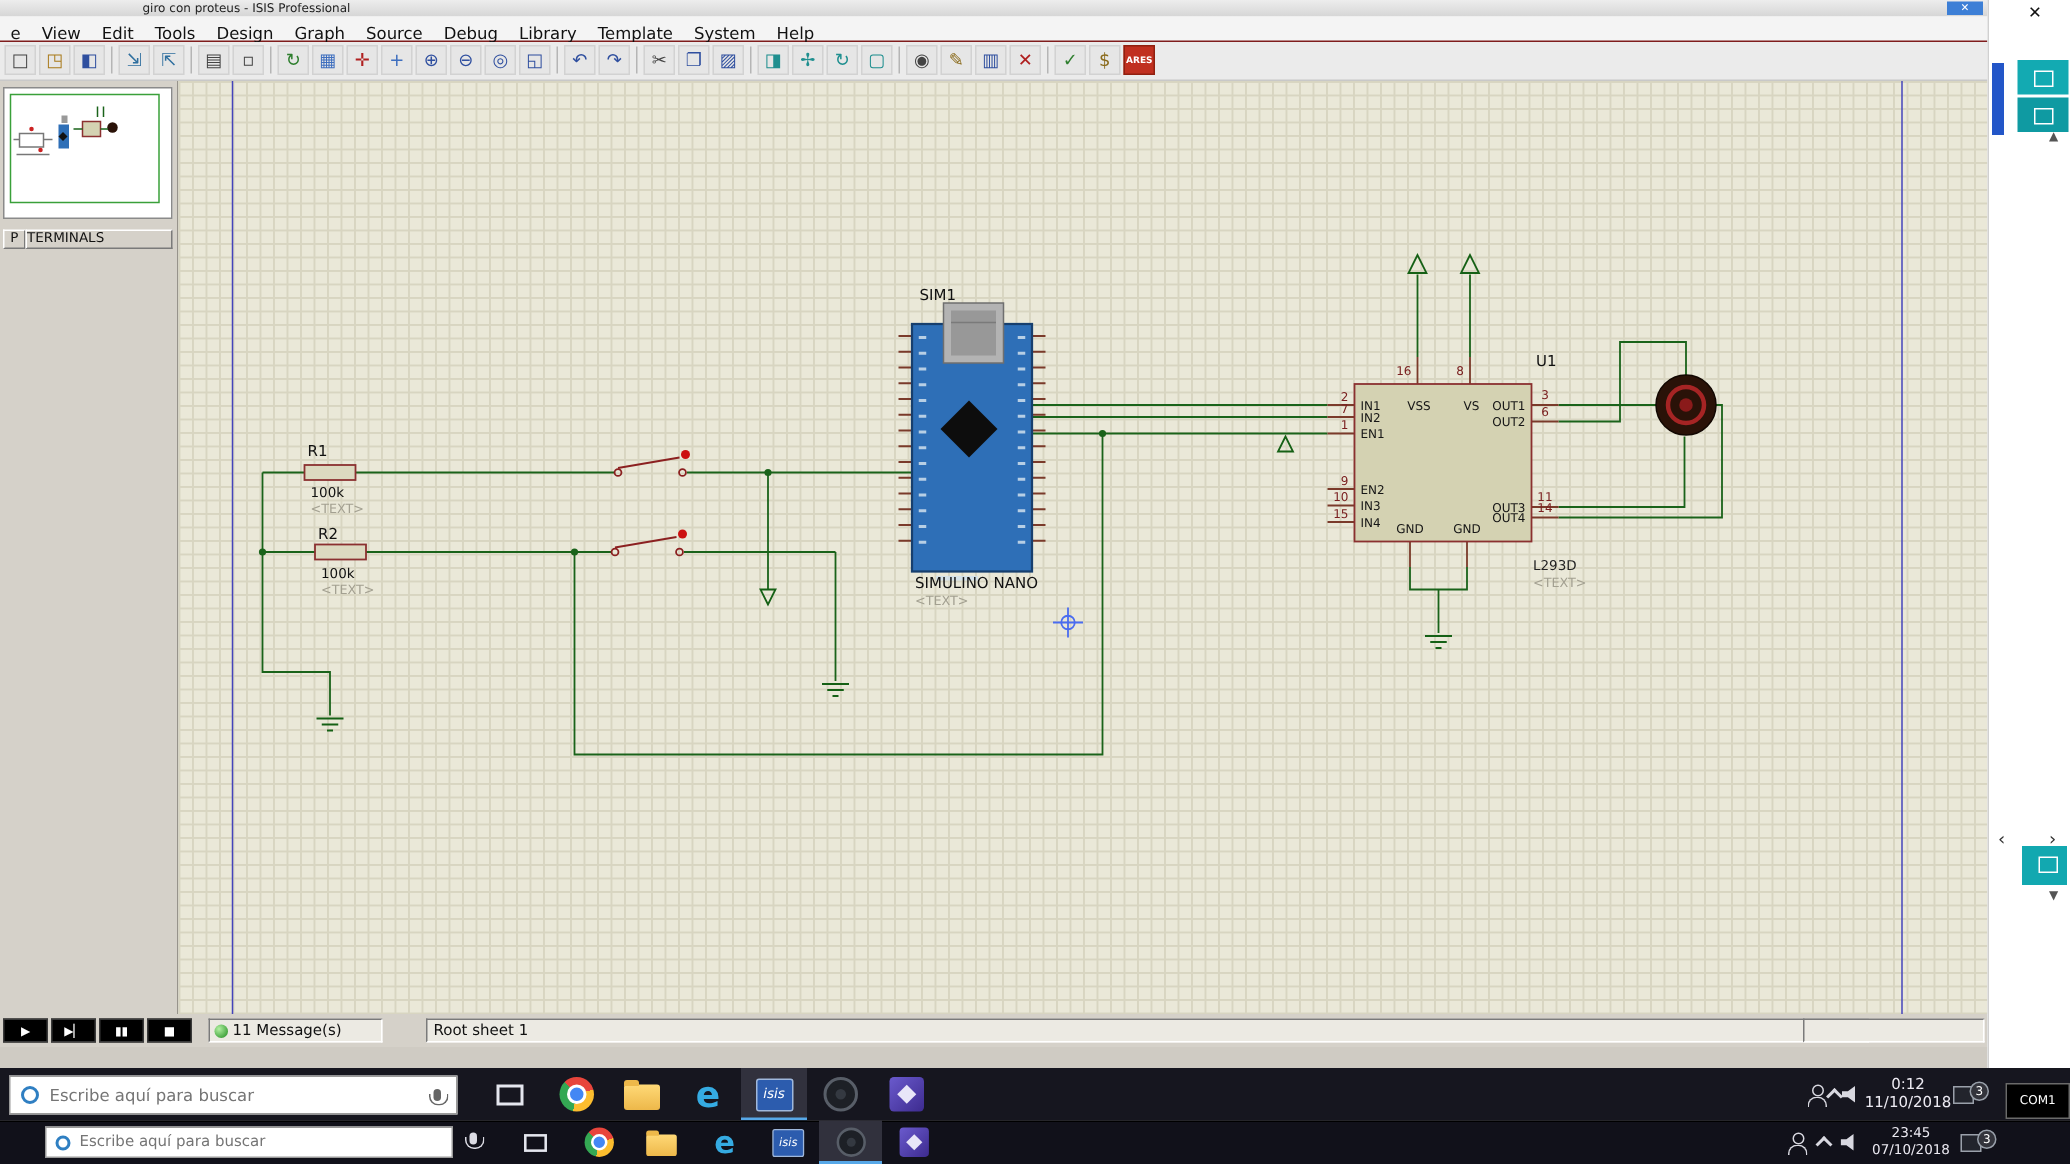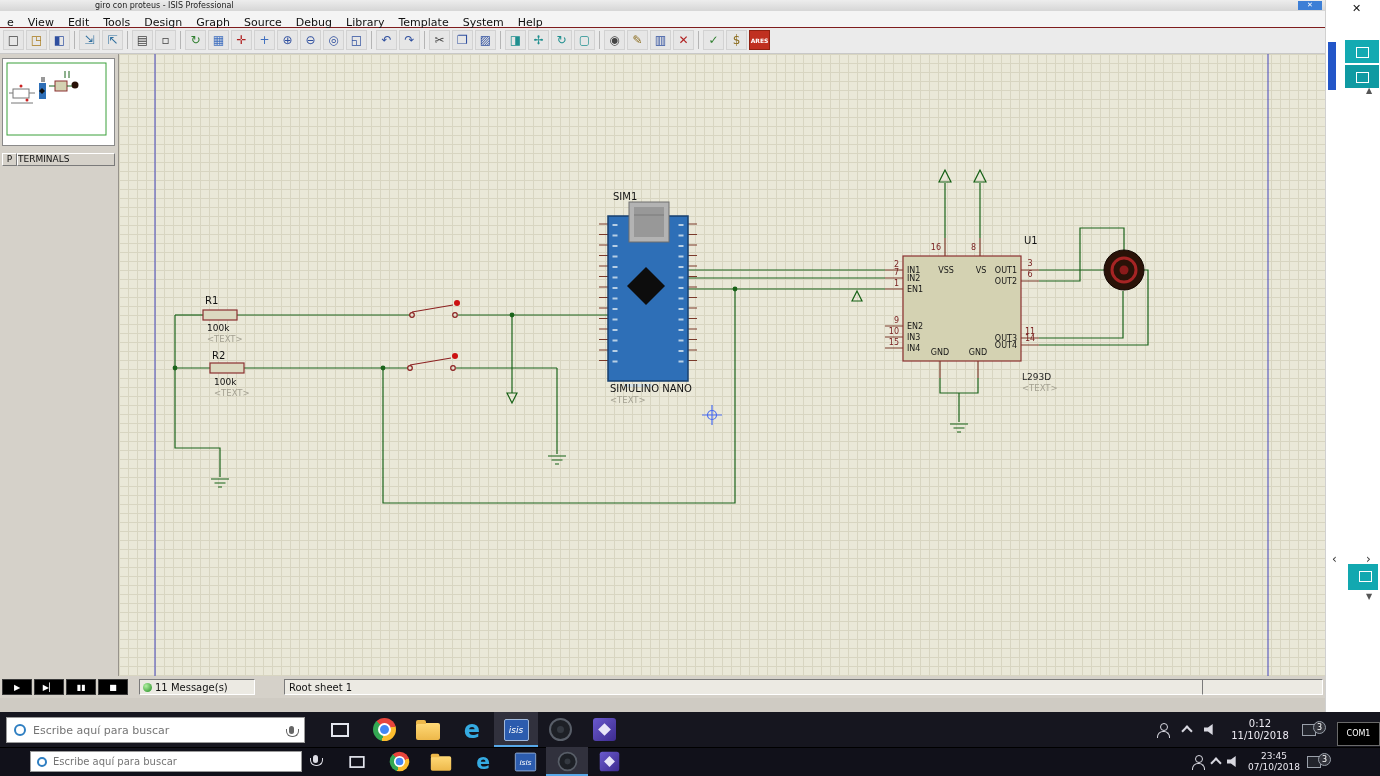--- a/index.html
+++ b/index.html
@@ -129,21 +129,21 @@
   .ic-isis { width:25px; height:22px; background:#2c5cae; border:1px solid #9fb8dc; border-radius:2px;
     color:#fff; font-size:9px; font-style:italic; display:flex; align-items:center; justify-content:center; }
   .ic-dark { width:23px; height:23px; border-radius:50%; background:#1d2026; border:2px solid #585e68; position:relative; }
   .ic-dark::after { content:""; position:absolute; left:6px; top:6px; width:7px; height:7px;
     border-radius:50%; background:#343941; }
   .ic-purple { width:23px; height:23px; border-radius:3px; background:linear-gradient(135deg,#6a5acd,#3d2b8f); position:relative; }
   .ic-purple::after { content:""; position:absolute; left:7px; top:7px; width:9px; height:9px;
     background:#e8e6f8; transform:rotate(45deg); }
 
   .tray1 { position:absolute; left:1140px; top:712px; width:192px; height:35px; display:flex;
-    align-items:center; justify-content:flex-end; gap:13px; padding-right:6px; }
+    align-items:center; justify-content:flex-end; gap:1px; padding-right:6px; }
   .tray2 { position:absolute; left:1168px; top:747px; width:167px; height:29px; display:flex;
     align-items:center; justify-content:flex-end; gap:7px; padding-right:4px; }
   .person { width:14px; height:14px; position:relative; flex:none; }
   .person::before { content:""; position:absolute; left:4px; top:0; width:6px; height:6px;
     border:1.5px solid #d8d8e0; border-radius:50%; }
   .person::after { content:""; position:absolute; left:1px; top:8px; width:11px; height:6px;
     border:1.5px solid #d8d8e0; border-bottom:none; border-radius:6px 6px 0 0; }
   .chev { width:8px; height:8px; border-left:2px solid #d8d8e0; border-top:2px solid #d8d8e0;
     transform:rotate(45deg); margin-top:3px; flex: none; }
   .spk { width:14px; height:12px; background:#d8d8e0; flex:none;

